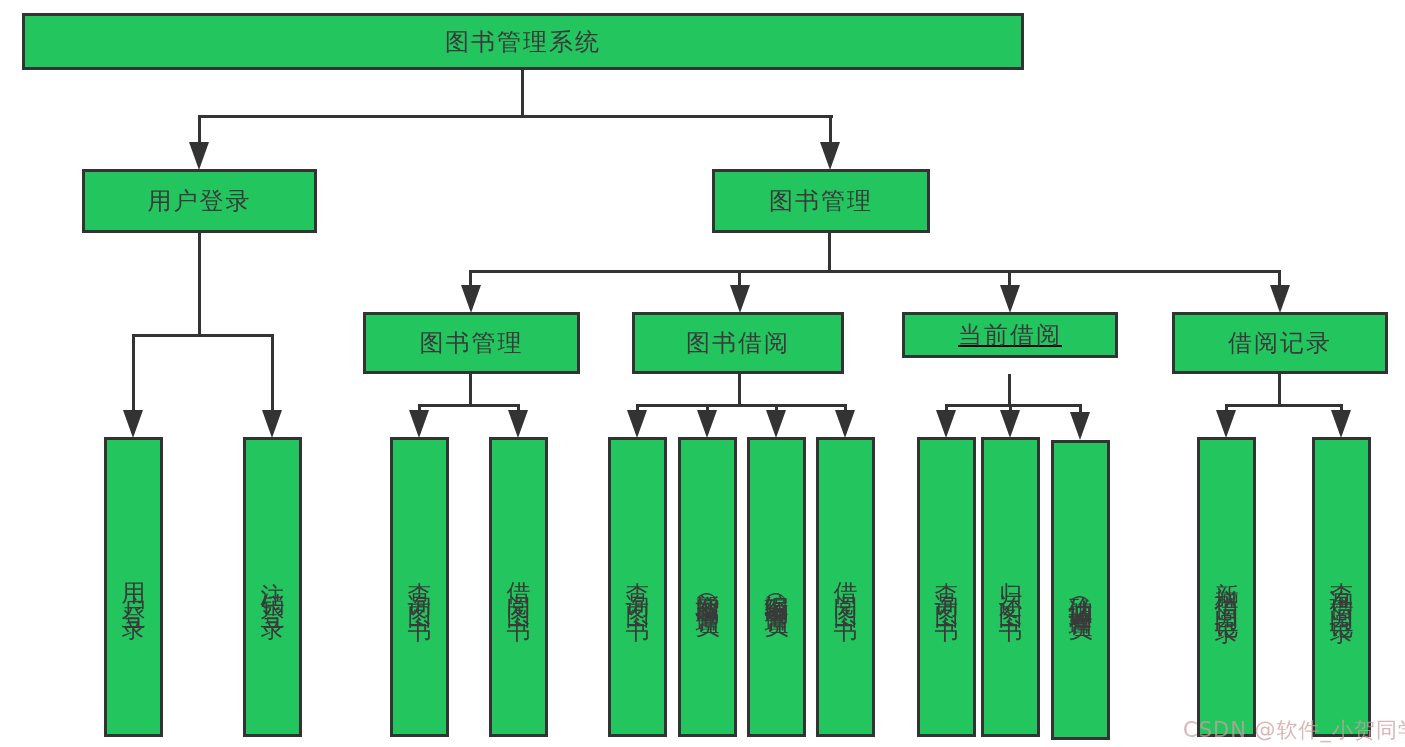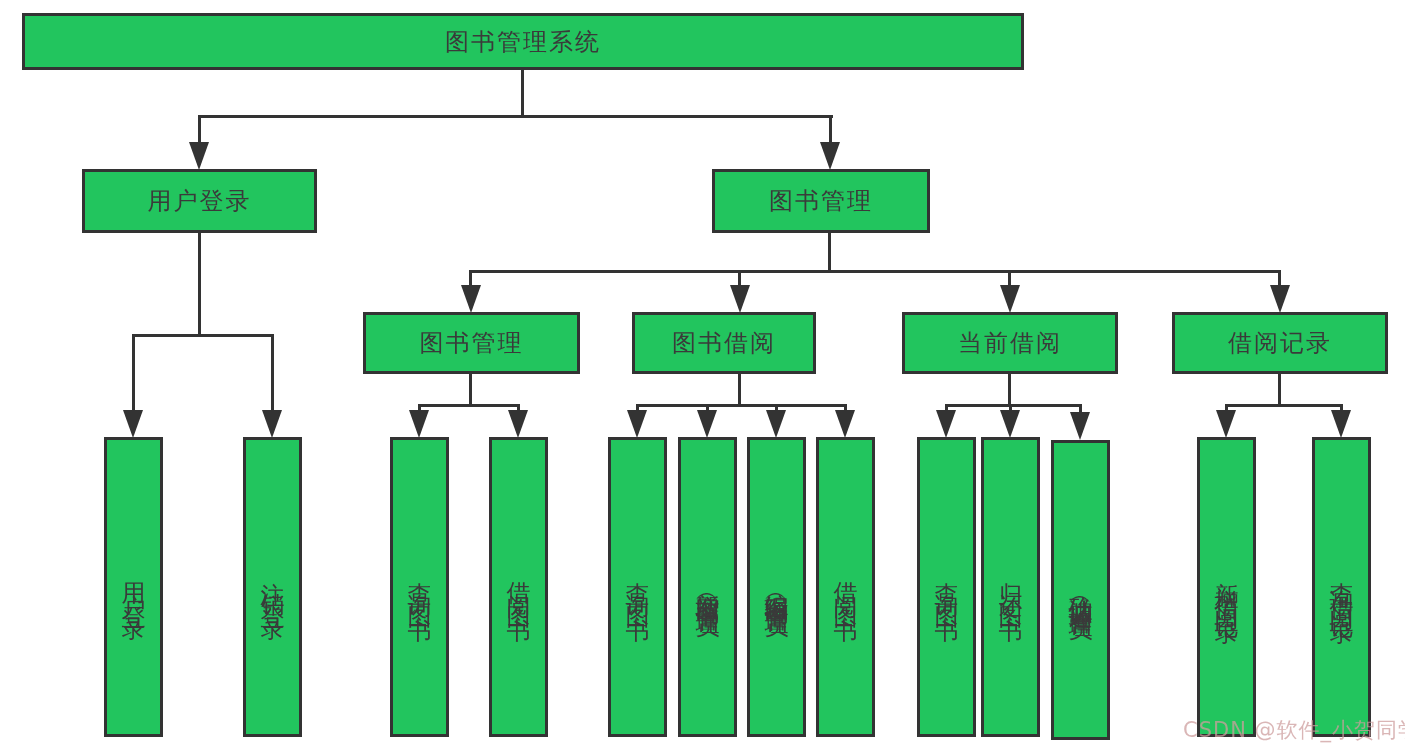--- a/index.html
+++ b/index.html
@@ -101,24 +101,24 @@
   <div class="line" style="left:1008px; top:272px; width:3px; height:16px;"></div>
   <div class="line" style="left:1278px; top:272px; width:3px; height:16px;"></div>
   <div class="arrow" style="left:461px; top:285px;"></div>
   <div class="arrow" style="left:730px; top:285px;"></div>
   <div class="arrow" style="left:1000px; top:285px;"></div>
   <div class="arrow" style="left:1270px; top:285px;"></div>
 
   <div class="box" style="left:363px; top:312px; width:217px; height:62px;">
     <span class="label">图书管理</span>
   </div>
-  <div class="box" style="left:632px; top:312px; width:184px; height:62px;">
+  <div class="box" style="left:632px; top:312px; width:212px; height:62px;">
     <span class="label">图书借阅</span>
   </div>
-  <div class="box" style="left:902px; top:312px; width:216px; height:62px;">
+  <div class="box" style="left:902px; top:312px; width:216px; height:46px;text-decoration:underline;">
     <span class="label">当前借阅</span>
   </div>
   <div class="box" style="left:1172px; top:312px; width:216px; height:62px;">
     <span class="label">借阅记录</span>
   </div>
 
   <div class="line" style="left:469px; top:374px; width:3px; height:33px;"></div>
   <div class="line" style="left:418px; top:404px; width:102px; height:3px;"></div>
   <div class="line" style="left:418px; top:406px; width:3px; height:8px;"></div>
   <div class="line" style="left:517px; top:406px; width:3px; height:8px;"></div>

